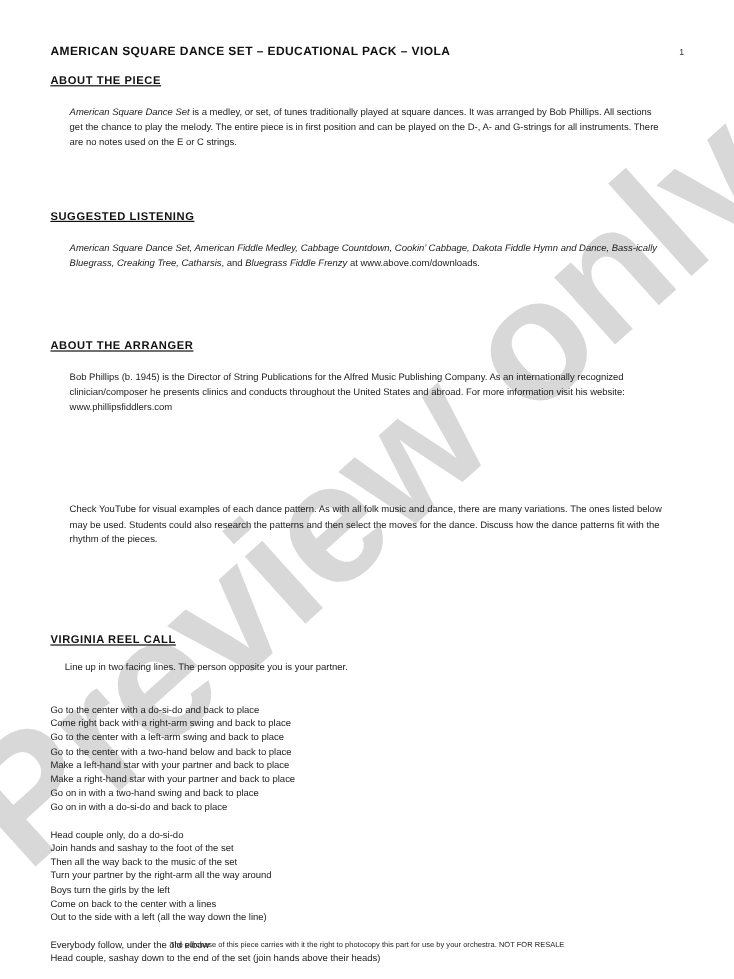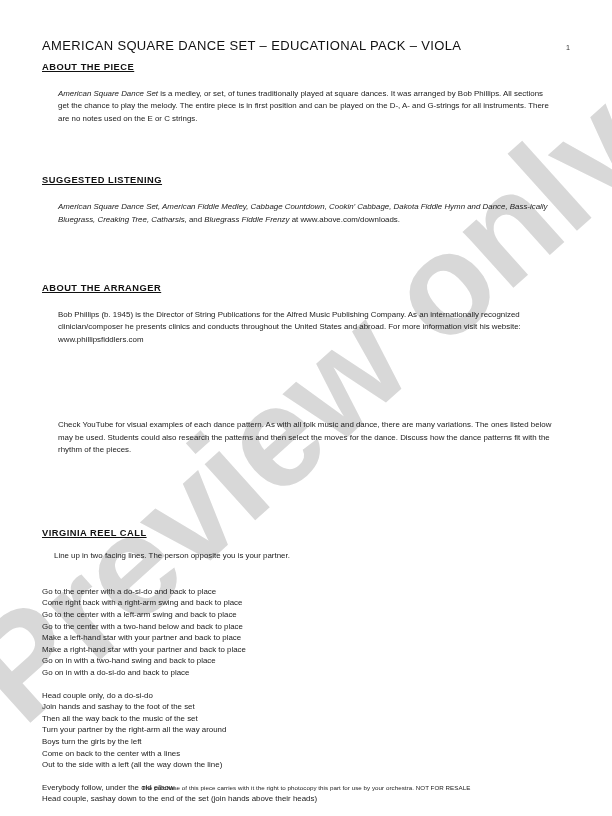--- a/index.html
+++ b/index.html
@@ -54,22 +54,22 @@
   .running-head {
     position: absolute;
     left: 42px;
     top: 38px;
     right: 42px;
     display: flex;
     justify-content: space-between;
     align-items: baseline;
   }
   .running-head-title {
-    font-size: 13px;
-    font-weight: 400;
+    font-size: 10px;
+    font-weight: 700;
     letter-spacing: 0.35px;
     color: #111111;
     text-transform: uppercase;
   }
   .page-number {
     font-size: 7.2px;
     font-weight: 400;
     color: #333333;
   }
 

